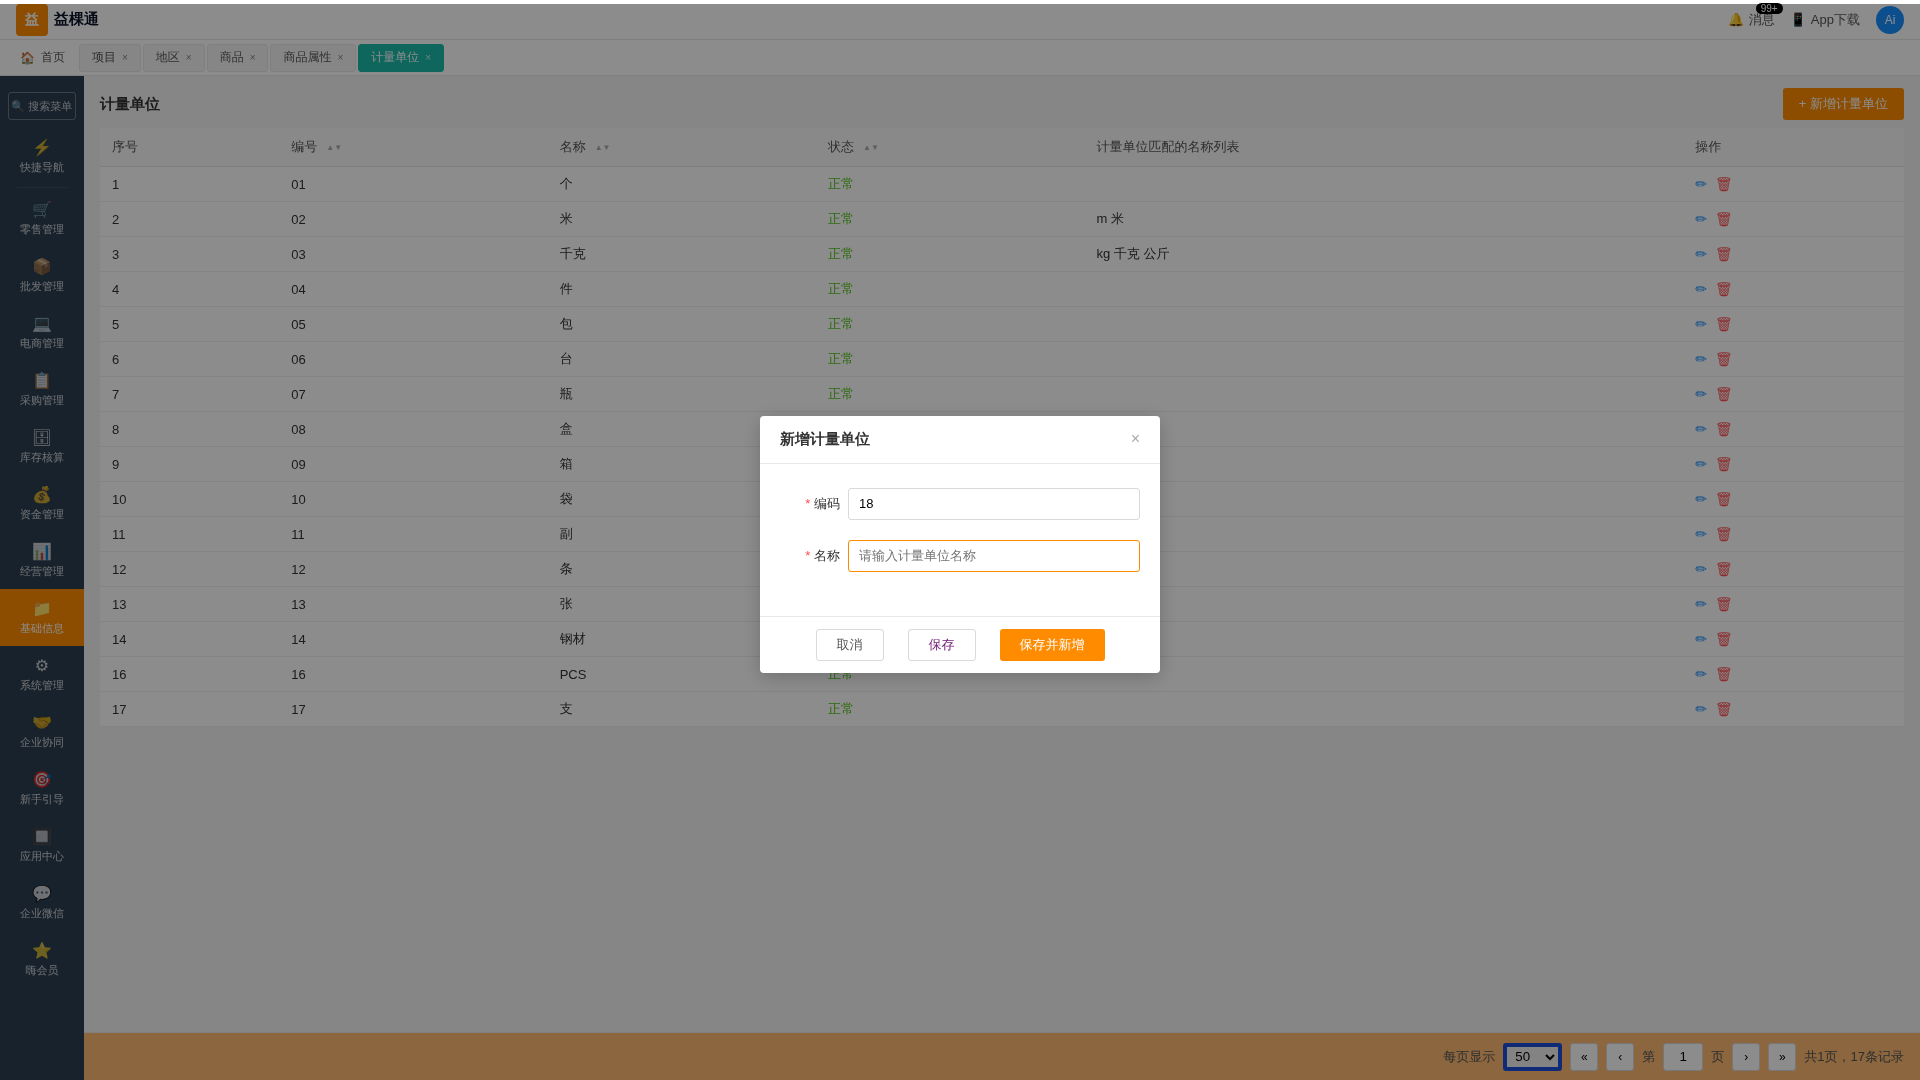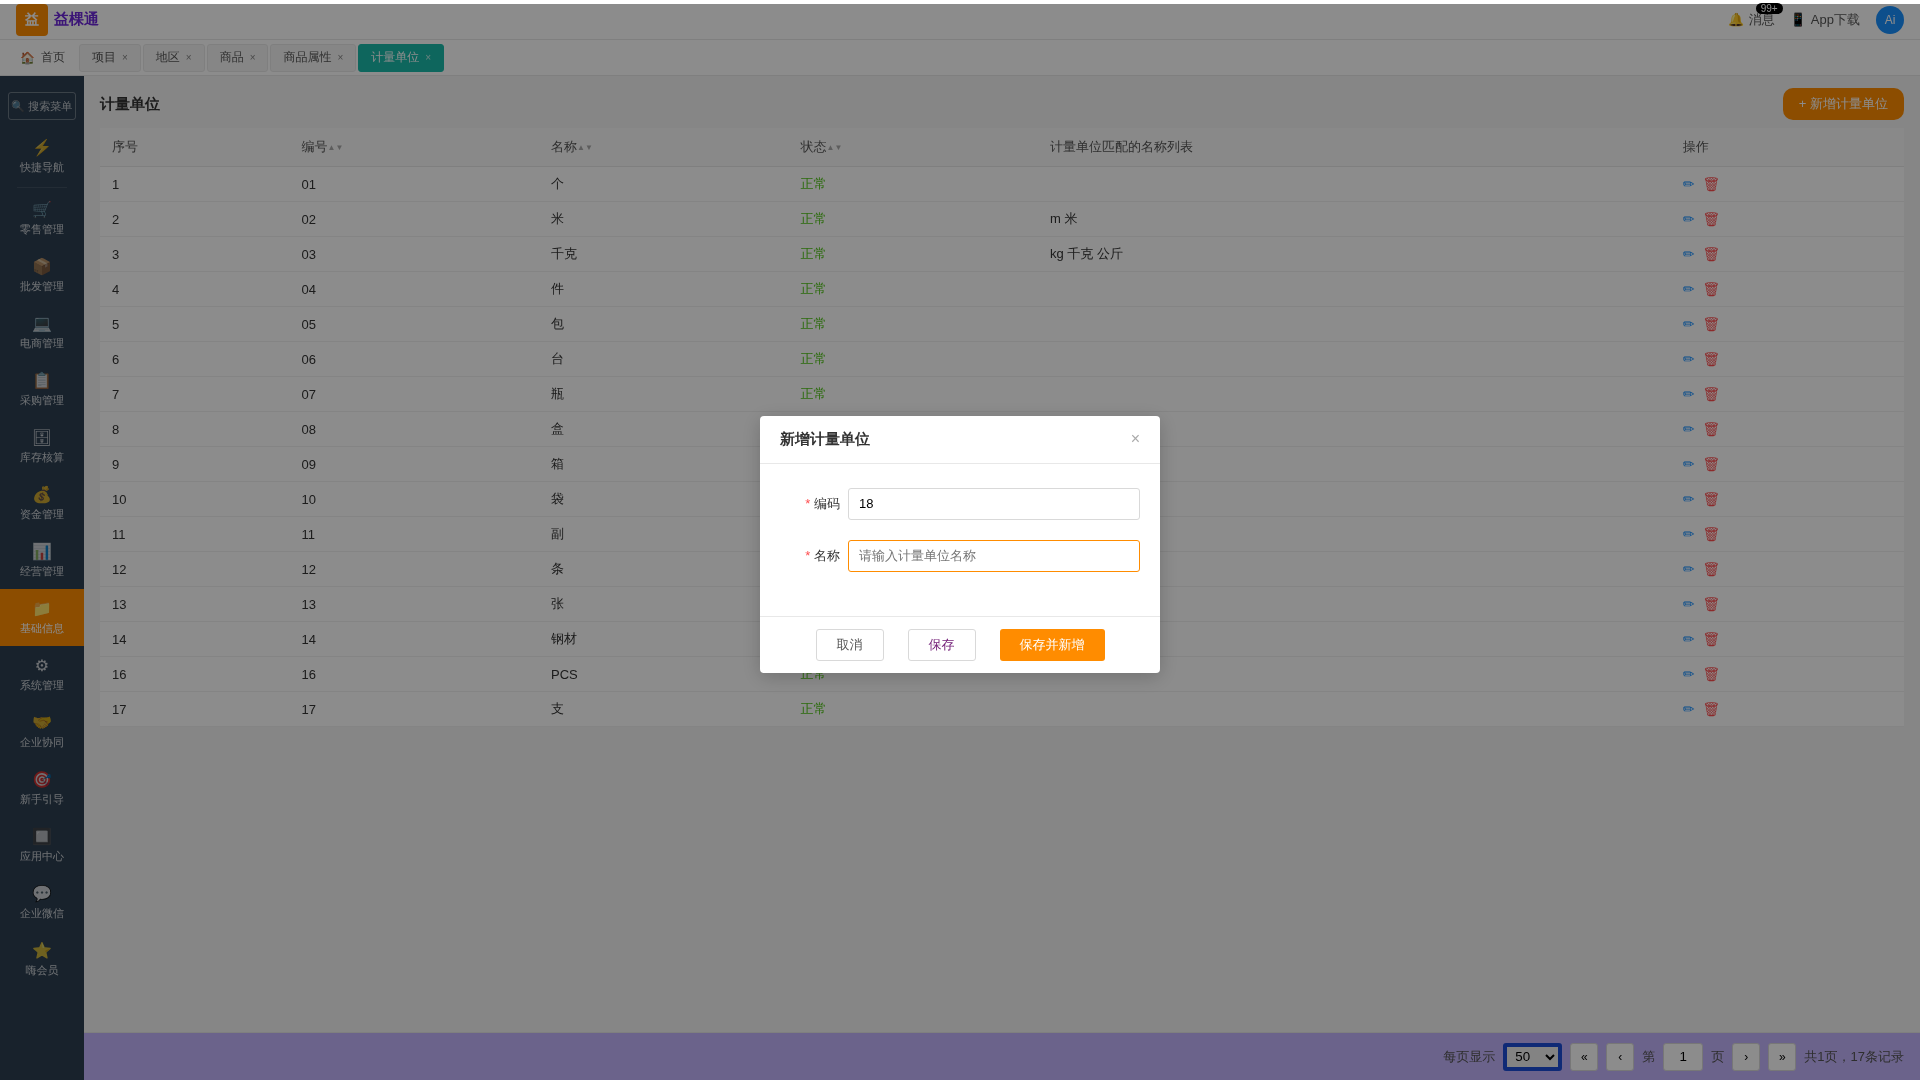--- a/index.html
+++ b/index.html
@@ -3,21 +3,21 @@
   <meta charset="utf-8">
   <style>
     * { margin: 0; padding: 0; box-sizing: border-box; }
     body { font-family: 'Microsoft YaHei', Arial, sans-serif; font-size: 13px; background: #f0f2f5; width: 1920px; height: 1080px; overflow: hidden; }
 
     
     .top-bar { height: 40px; background: #fff; display: flex; align-items: center; justify-content: space-between; padding: 0 16px; border-bottom: 1px solid #e8e8e8; }
     .top-bar-left { display: flex; align-items: center; gap: 8px; }
     .logo-area { display: flex; align-items: center; gap: 6px; }
     .logo-icon { width: 32px; height: 32px; background: #ff8c00; border-radius: 4px; display: flex; align-items: center; justify-content: center; color: #fff; font-weight: bold; font-size: 14px; }
-    .logo-text { color: #6d28d9; font-weight: bold; font-size: 15px; }
+    .logo-text { color: #0f172a; font-weight: bold; font-size: 15px; }
     .top-bar-right { display: flex; align-items: center; gap: 16px; }
     .nav-badge { position: relative; display: flex; align-items: center; gap: 4px; cursor: pointer; color: #555; }
     .badge { background: #000000; color: #fff; border-radius: 10px; padding: 0 5px; font-size: 10px; position: absolute; top: -8px; right: -8px; }
     .app-download { display: flex; align-items: center; gap: 4px; cursor: pointer; color: #555; }
     .user-avatar { width: 28px; height: 28px; background: #1890ff; border-radius: 50%; display: flex; align-items: center; justify-content: center; color: #fff; font-size: 12px; cursor: pointer; }
 
     
     .tab-bar { height: 36px; background: #fff; display: flex; align-items: center; padding: 0 8px; border-bottom: 1px solid #e8e8e8; gap: 2px; }
     .tab { height: 28px; display: flex; align-items: center; padding: 0 12px; border-radius: 3px; cursor: pointer; gap: 6px; font-size: 12px; color: #555; background: #f5f5f5; border: 1px solid #e8e8e8; }
     .tab.active { background: #1bbbaa; color: #fff; border-color: #1bbbaa; }
@@ -33,35 +33,35 @@
     .sidebar-search-btn { width: 100%; height: 28px; background: transparent; border: 1px solid rgba(255,255,255,0.3); border-radius: 3px; color: rgba(255,255,255,0.7); font-size: 11px; cursor: pointer; display: flex; align-items: center; justify-content: center; gap: 3px; }
     .sidebar-item { width: 100%; padding: 10px 4px; display: flex; flex-direction: column; align-items: center; justify-content: center; cursor: pointer; color: rgba(255,255,255,0.75); font-size: 11px; gap: 3px; transition: background 0.2s; }
     .sidebar-item.active { background: #ff8c00; color: #fff; }
     .sidebar-item-icon { font-size: 16px; }
     .sidebar-divider { width: 60%; height: 1px; background: rgba(255,255,255,0.1); margin: 2px 0; }
 
     
     .content-area { flex: 1; display: flex; flex-direction: column; overflow: hidden; background: #f5f5f5; }
     .page-header { padding: 12px 16px 8px; display: flex; align-items: center; justify-content: space-between; }
     .page-title { font-size: 15px; font-weight: bold; color: #333; }
-    .add-btn { height: 32px; padding: 0 16px; background: #ff8c00; color: #fff; border: none; border-radius: 10px; cursor: pointer; font-size: 13px; }
+    .add-btn { height: 32px; padding: 0 16px; background: #ff8c00; color: #fff; border: none; border-radius: 3px; cursor: pointer; font-size: 13px; }
 
     
     .table-container { flex: 1; overflow: auto; padding: 0 16px; }
     table { width: 100%; border-collapse: collapse; background: #fff; }
     thead tr { background: #fafafa; }
     th { padding: 10px 12px; text-align: left; border-bottom: 1px solid #e8e8e8; color: #555; font-weight: normal; font-size: 13px; white-space: nowrap; }
     td { padding: 8px 12px; border-bottom: 1px solid #f0f0f0; color: #333; font-size: 13px; }
     .status-normal { color: #52c41a; }
     .action-btns { display: flex; gap: 8px; }
     .action-edit { color: #1890ff; cursor: pointer; font-size: 14px; }
     .action-delete { color: #ff4d4f; cursor: pointer; font-size: 14px; }
 
     
-    .pagination { height: 48px; display: flex; align-items: center; justify-content: flex-end; padding: 0 16px; gap: 8px; background: #c4b5fd; border-top: 1px solid #e8e8e8; font-size: 13px; color: #555; }
+    .pagination { height: 48px; display: flex; align-items: center; justify-content: flex-end; padding: 0 16px; gap: 8px; background: #fdba74; border-top: 1px solid #e8e8e8; font-size: 13px; color: #555; }
     .page-size-select { height: 28px; border: 4px solid #1d4ed8; border-radius: 3px; padding: 0 4px; }
     .page-nav-btn { width: 28px; height: 28px; border: 1px solid #d9d9d9; border-radius: 3px; cursor: pointer; background: #fff; display: flex; align-items: center; justify-content: center; font-size: 12px; }
     .page-nav-btn:disabled { opacity: 0.5; cursor: not-allowed; }
     .page-input { width: 40px; height: 28px; border: 1px solid #d9d9d9; border-radius: 3px; text-align: center; }
 
     
     .overlay { position: fixed; top: 4px; left: 0; width: 1920px; height: 1080px; background: rgba(0,0,0,0.45); z-index: 100; display: flex; align-items: center; justify-content: center; }
     .modal { background: #fff; border-radius: 4px; width: 400px; box-shadow: 0 4px 20px rgba(0,0,0,0.2); }
     .modal-header { padding: 14px 20px; border-bottom: 1px solid #e8e8e8; display: flex; align-items: center; justify-content: space-between; }
     .modal-title { font-size: 15px; font-weight: bold; color: #333; }
@@ -70,21 +70,21 @@
     .form-row { display: flex; align-items: center; margin-bottom: 20px; }
     .form-label { width: 60px; text-align: right; margin-right: 8px; color: #333; font-size: 13px; }
     .form-label-required::before { content: '* '; color: #ff4d4f; }
     .form-input { flex: 1; height: 32px; border: 1px solid #d9d9d9; border-radius: 3px; padding: 0 10px; font-size: 13px; outline: none; }
     .form-input.highlight { border-color: #ff8c00; }
     .modal-footer { padding: 12px 20px; border-top: 1px solid #e8e8e8; display: flex; justify-content: center; gap: 24px; }
     .btn-cancel { height: 32px; padding: 0 20px; border: 1px solid #d9d9d9; border-radius: 3px; background: #fff; cursor: pointer; font-size: 13px; color: #555; }
     .btn-save { height: 32px; padding: 0 20px; border: none; border-radius: 3px; background: #fff; cursor: pointer; font-size: 13px; color: #701a75; border: 1px solid #d9d9d9; }
     .btn-save-new { height: 32px; padding: 0 20px; border: none; border-radius: 3px; background: #ff8c00; cursor: pointer; font-size: 13px; color: #fff; }
 
-    .th-sort { display: flex; align-items: center; gap: 0; }
+    .th-sort { display: flex; align-items: center; gap: 9px; }
     .sort-arrows { display: flex; flex-direction: column; font-size: 8px; color: #aaa; }
   </style>
 </head>
 <body>
 
 <div class="top-bar">
   <div class="top-bar-left">
     <div class="logo-area">
       <div class="logo-icon">益</div>
       <span class="logo-text">益棵通</span>

